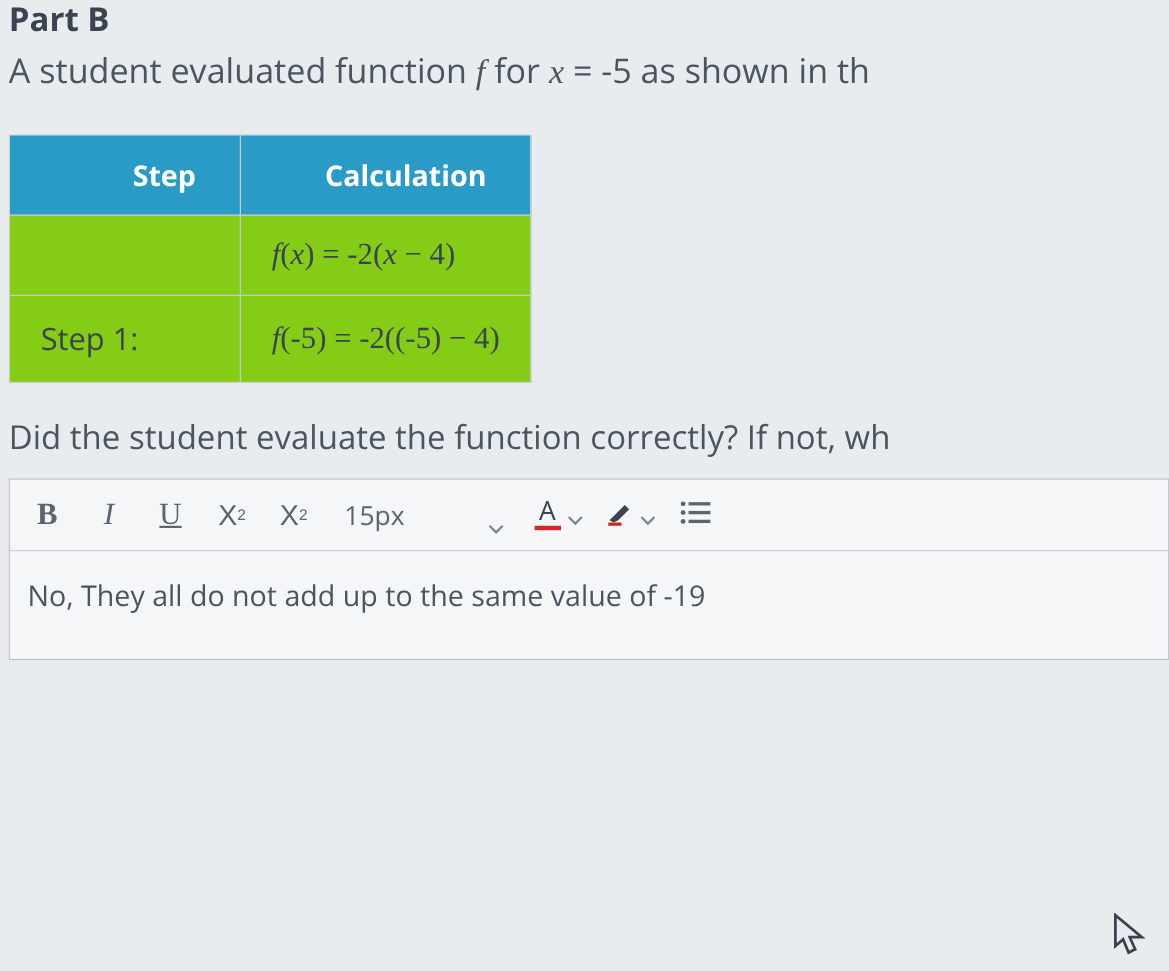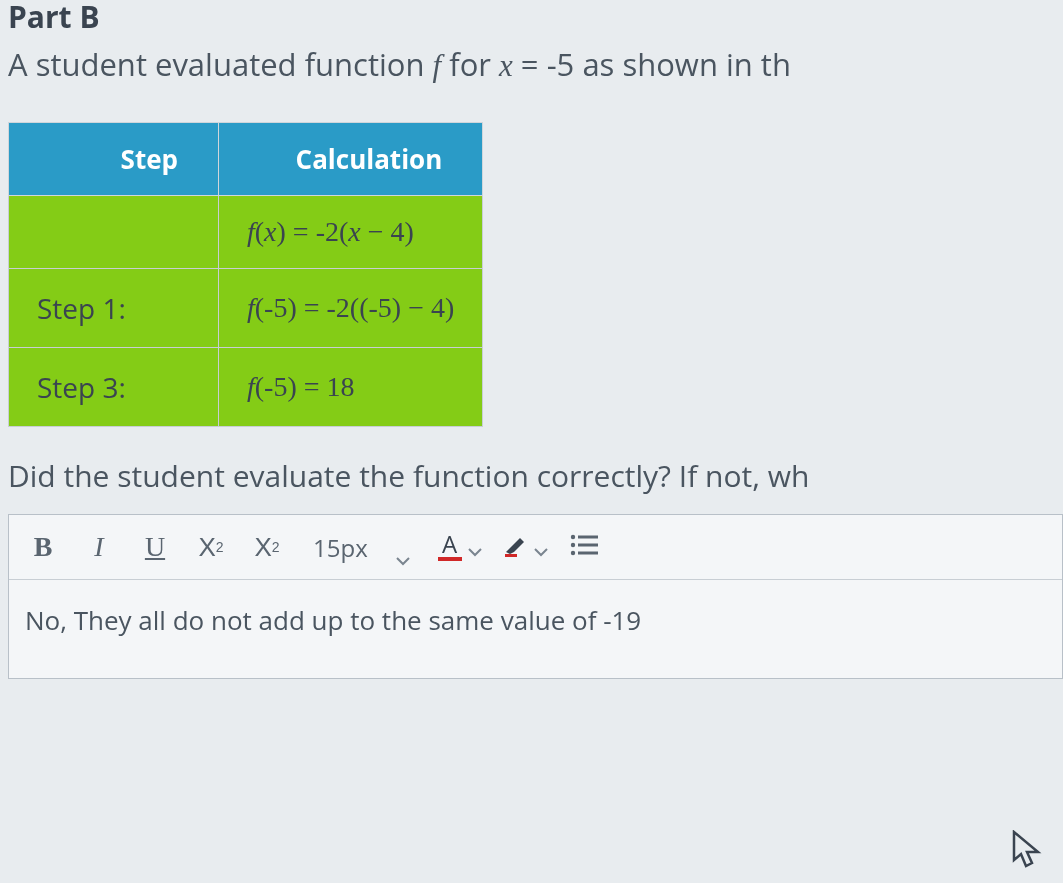--- a/index.html
+++ b/index.html
@@ -80,21 +80,21 @@
     font-family: "Segoe UI", Arial, sans-serif;
   }
   .tbtn.bold { font-weight: 700; font-family: Georgia, serif; }
   .tbtn.italic { font-style: italic; font-family: Georgia, serif; }
   .tbtn.underline { text-decoration: underline; font-family: Georgia, serif; }
   .tbtn.sup-sub { font-family: Arial, sans-serif; font-size: 26px; }
   .tbtn.sup-sub sup, .tbtn.sup-sub sub { font-size: 14px; }
   .font-size-select {
     display: flex;
     align-items: center;
-    gap: 28px;
+    gap: 76px;
     padding: 0 18px;
     font-size: 24px;
     color: #5a6570;
     cursor: pointer;
   }
   .chev {
     width: 14px; height: 14px; display: inline-block;
   }
   .chev svg { width: 14px; height: 10px; }
   .color-btn {
@@ -140,24 +140,20 @@
   </thead>
   <tbody>
     <tr>
       <td class="step-col"></td>
       <td class="calc-col"><span class="fn">f</span>(<span class="fn">x</span>) = -2(<span class="fn">x</span> − 4)</td>
     </tr>
     <tr>
       <td class="step-col">Step 1:</td>
       <td class="calc-col"><span class="fn">f</span>(-5) = -2((-5) − 4)</td>
     </tr>
-    <tr>
-      <td class="step-col">Step 3:</td>
-      <td class="calc-col"><span class="fn">f</span>(-5) = 18</td>
-    </tr>
   </tbody>
 </table>
 
 <div class="followup">Did the student evaluate the function correctly? If not, wh</div>
 
 <div class="editor">
   <div class="toolbar">
     <div class="tbtn bold">B</div>
     <div class="tbtn italic">I</div>
     <div class="tbtn underline">U</div>

